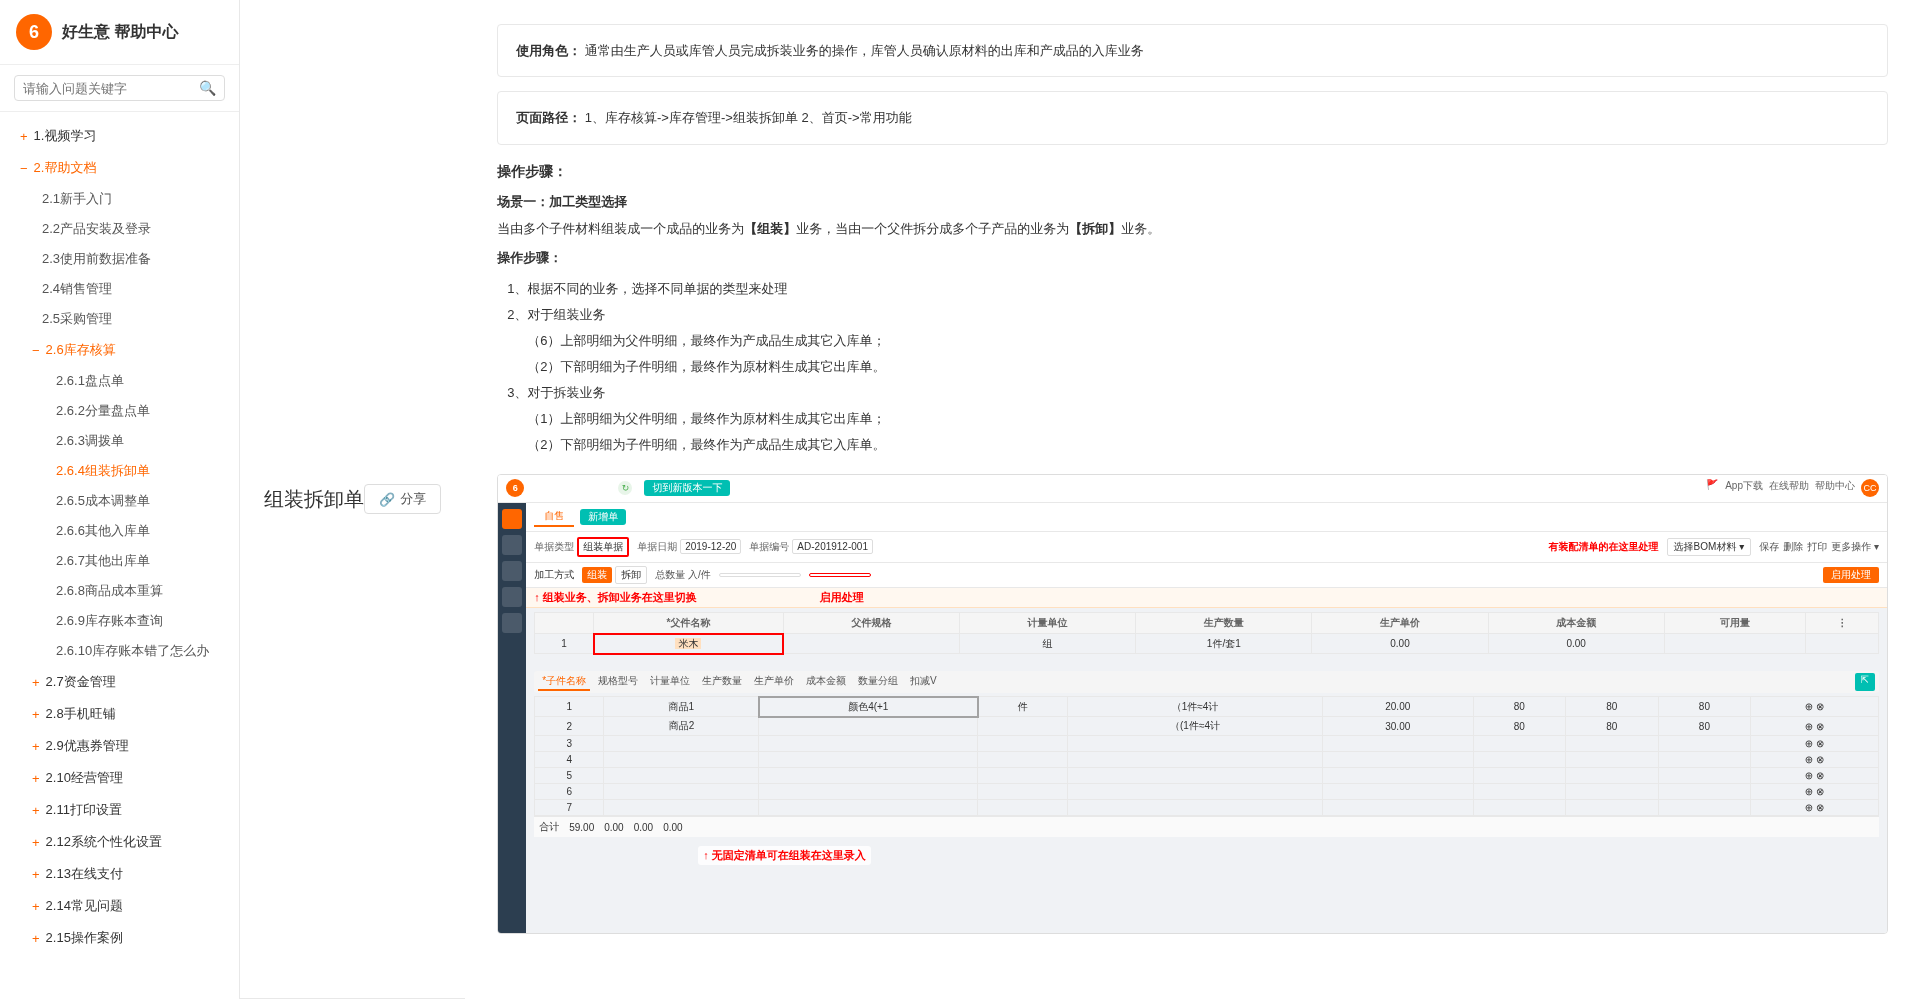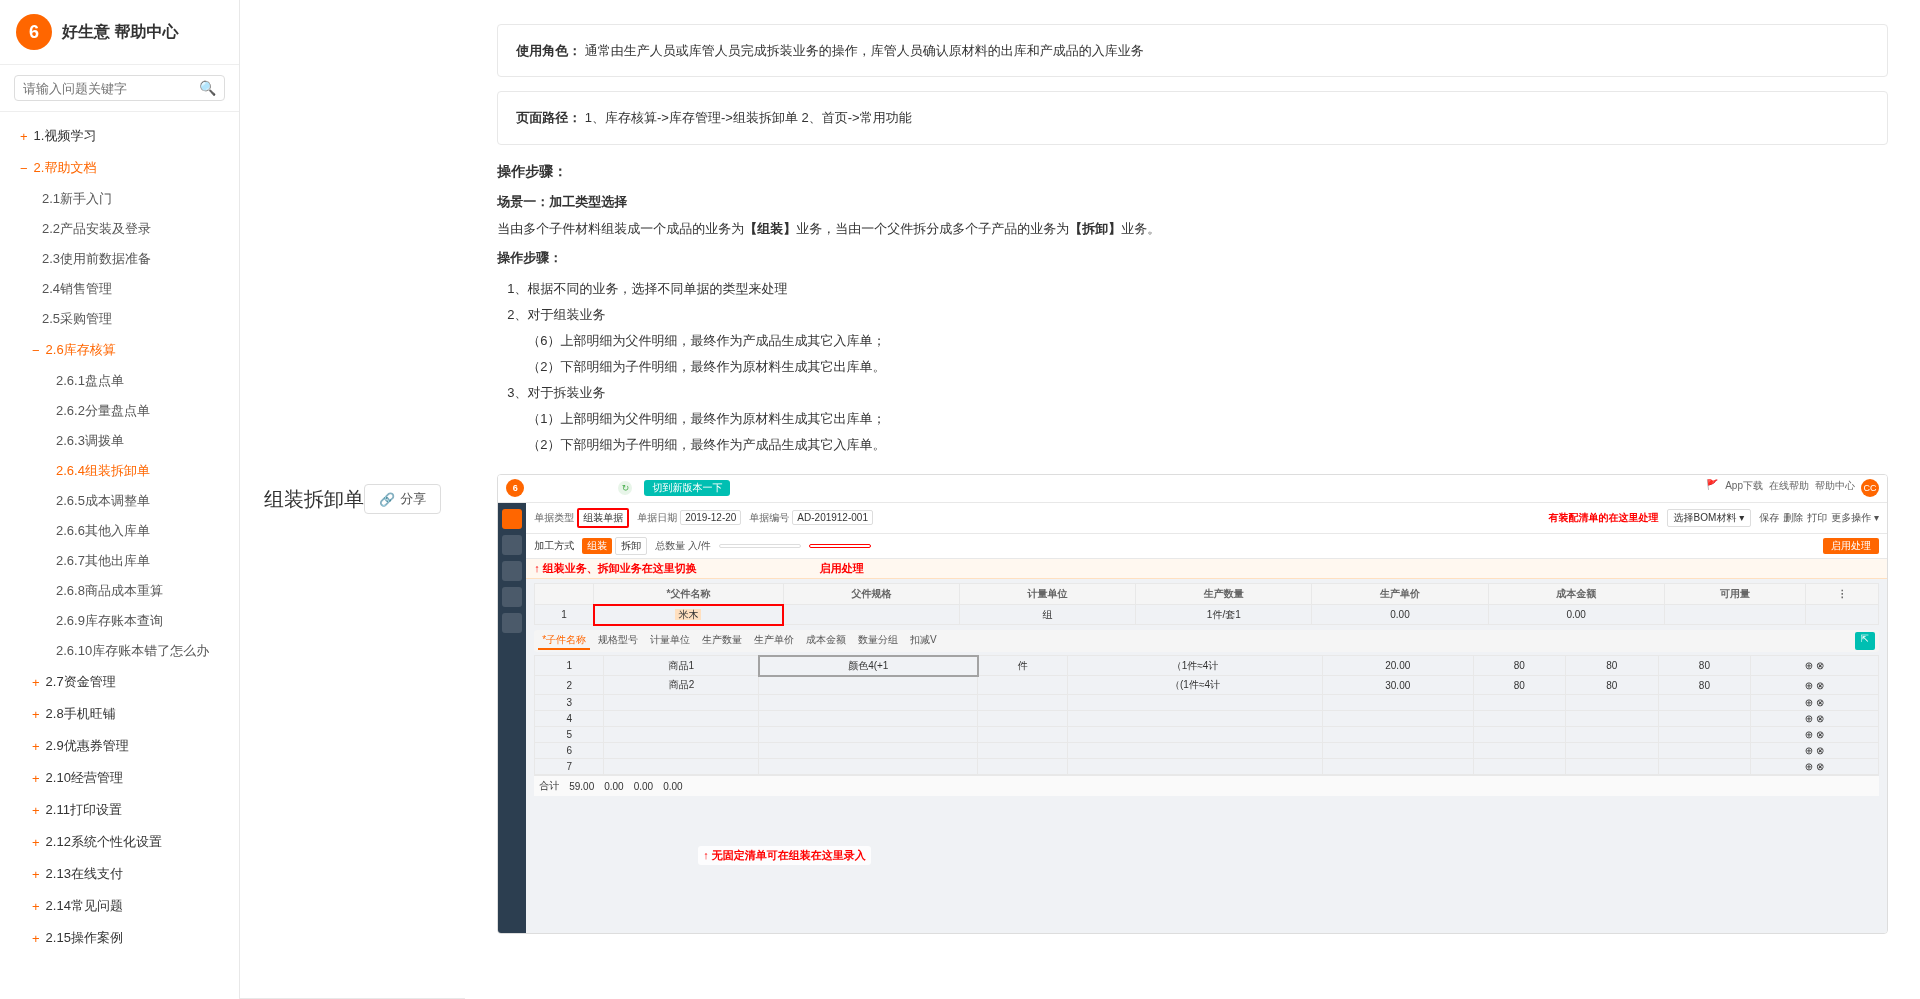--- a/index.html
+++ b/index.html
@@ -213,20 +213,24 @@
           <div class="sim-left-nav">
             <div class="sim-nav-icon active"></div>
             <div class="sim-nav-icon"></div>
             <div class="sim-nav-icon"></div>
             <div class="sim-nav-icon"></div>
             <div class="sim-nav-icon"></div>
           </div>
 
           <div class="sim-content">
 
+            <div class="sim-sub-nav">
+              <div class="sim-tab active">自售</div>
+              <div style="background:#00bfb2;color:#fff;border-radius:3px;padding:1px 8px;font-size:10px;">新增单</div>
+            </div>
 
             <div class="sim-form-bar">
               <div class="sim-field">
                 <label>单据类型</label>
                 <div class="sim-highlight-box">组装单据</div>
               </div>
               <div class="sim-field">
                 <label>单据日期</label>
                 <div class="val">2019-12-20</div>
               </div>
@@ -258,21 +262,21 @@
               <div style="margin-left:auto;background:#f60;color:#fff;border-radius:2px;padding:1px 8px;font-size:10px;">启用处理</div>
             </div>
 
             <div style="background:#fff8f0;padding:2px 8px;font-size:11px;color:red;font-weight:bold;border-bottom:1px solid #ffe0c0;">
               ↑ 组装业务、拆卸业务在这里切换
               <span style="margin-left:120px;">启用处理</span>
             </div>
 
             <div style="display:flex;flex-direction:column;flex:1;overflow:hidden;padding:4px 8px;">
 
-              <table class="sim-table" style="margin-bottom:4px;">
+              <table class="sim-table" style="margin-bottom:16px;">
                 <thead>
                   <tr>
                     <th></th>
                     <th>*父件名称</th>
                     <th>父件规格</th>
                     <th>计量单位</th>
                     <th>生产数量</th>
                     <th>生产单价</th>
                     <th>成本金额</th>
                     <th>可用量</th>

